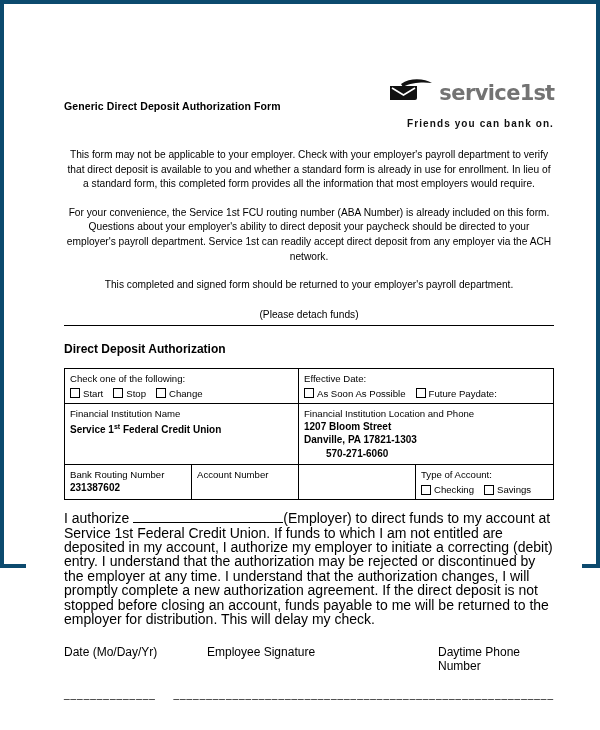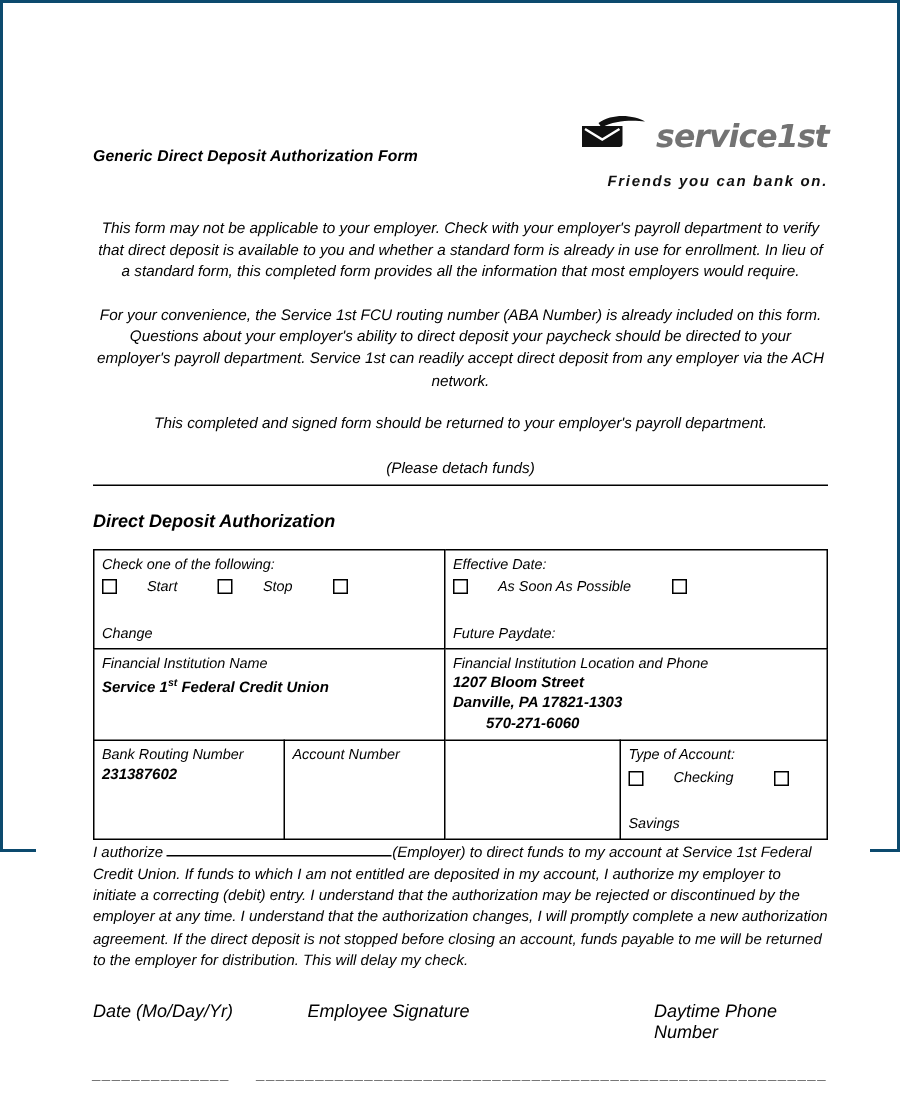--- a/index.html
+++ b/index.html
@@ -13,22 +13,21 @@
     font-family: "Liberation Sans", sans-serif;
     color: #000000;
     -webkit-font-smoothing: antialiased;
   }
   .page {
     position: relative;
     width: 600px;
     height: 568px;
     background: #ffffff;
     box-sizing: border-box;
-    border: 2px solid #0c4a6e;
-    font-style: italic;
+    border: 4px solid #0c4a6e;
   }
   .sheet {
     position: absolute;
     left: 22px;
     top: 22px;
     width: 556px;
     height: 686px;
     background: #ffffff;
     box-sizing: border-box;
   }
@@ -125,40 +124,41 @@
   .form-table td {
     border: 1px solid #000000;
     padding: 3px 5px 4px 5px;
     vertical-align: top;
   }
   .cell-label { font-size: 9.6px; line-height: 13px; }
   .cell-strong { font-weight: bold; font-size: 10px; line-height: 13.5px; }
   .cb-row {
     display: flex;
     align-items: center;
-    gap: 20px;
+    gap: 3px;
     margin-top: 3px;
     flex-wrap: wrap;
   }
   .cb {
     display: inline-block;
     width: 8px;
     height: 8px;
     border: 1px solid #000000;
     background: #ffffff;
     flex: none;
   }
   .cb-txt { font-size: 9.6px; margin-right: 7px; }
   .tall { height: 26px; }
   .tall2 { height: 30px; }
   .inst-cell { height: 46px; }
 
   
   .auth {
-    font-size: 10px;
+    margin-top: 11px;
+    font-size: 14px;
     line-height: 14.4px;
   }
   .auth .fill {
     display: inline-block;
     border-bottom: 1px solid #000000;
     width: 150px;
     height: 10px;
   }
 
   .sig-labels {

